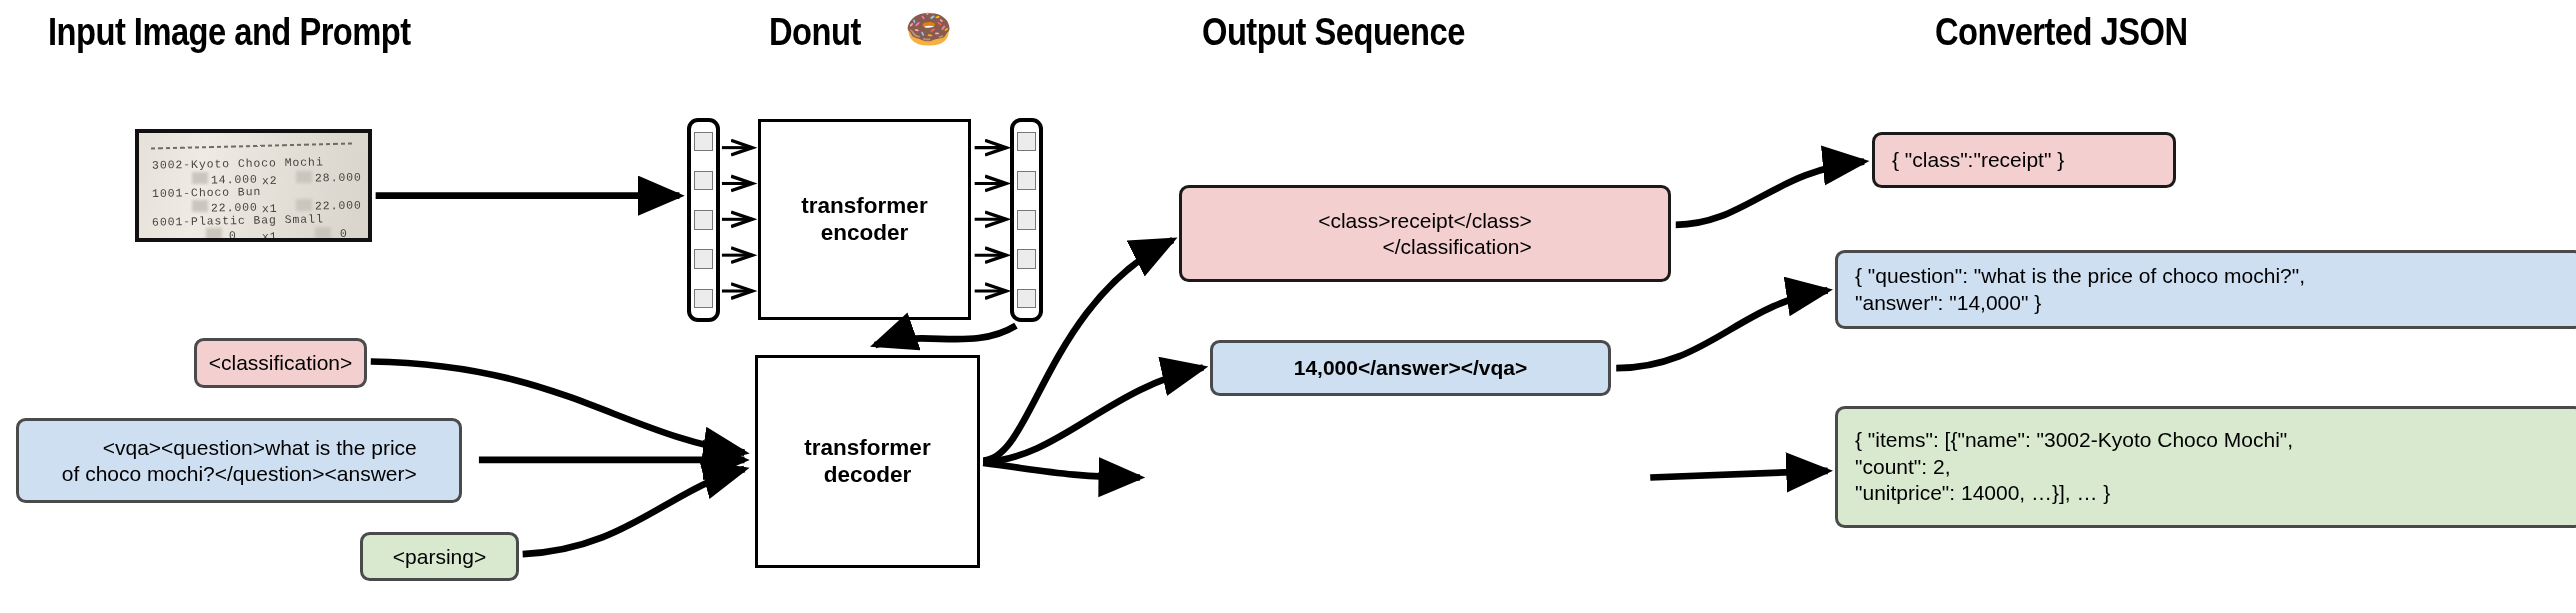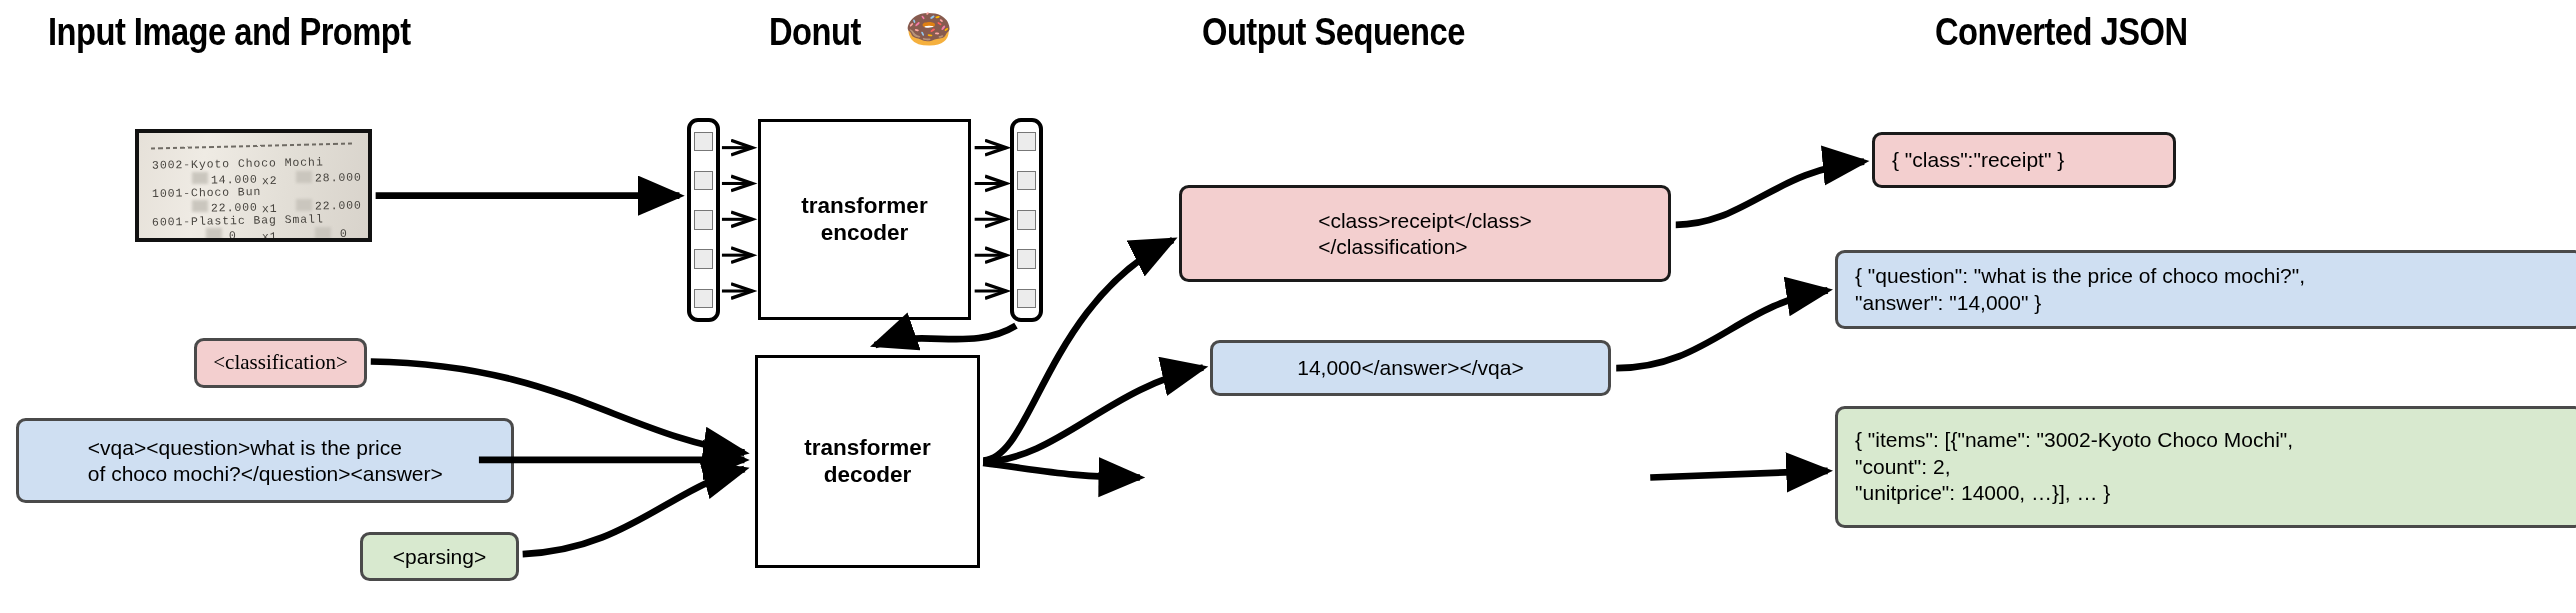--- a/index.html
+++ b/index.html
@@ -80,21 +80,21 @@
     color:#000;
   }
 
   
   .tagbox{
     position:absolute;
     border:3px solid #4a4a4a;
     border-radius:9.7px;
     box-sizing:border-box;
     display:flex;align-items:center;justify-content:center;
-    text-align:left;
+    text-align:right;
     font-size:21px;
     line-height:1.22;
     color:#000;
     white-space:pre-line;
     padding:3.6px 8.5px;
   }
   .tagbox.hard{border-color:#1a1a1a;}
   .pink{background:#f3cfcf;}
   .blue{background:#cfdff2;}
   .green{background:#d8e9cf;}
@@ -171,39 +171,39 @@
     <span class="tok"></span>
     <span class="tok"></span>
     <span class="tok"></span>
   </div>
 
   <div class="block" style="left:743px;top:355px;width:225px;height:213px;">
     <span style="white-space:pre-line">transformer
 decoder</span>
   </div>
 
-  <div class="tagbox pink" style="left:182px;top:338px;width:173px;height:50px;font-family:Liberation Serif, serif;">
+  <div class="tagbox pink" style="left:182px;top:338px;width:173px;height:50px;">
     <span>&lt;classification&gt;</span>
   </div>
 
-  <div class="tagbox blue" style="left:4.3px;top:418px;width:498px;height:85px;">
+  <div class="tagbox blue" style="left:4.3px;top:418px;width:446px;height:85px;">
     <span>&lt;vqa&gt;&lt;question&gt;what is the price
 of choco mochi?&lt;/question&gt;&lt;answer&gt;</span>
   </div>
 
   <div class="tagbox green" style="left:348px;top:532px;width:159px;height:49px;">
     <span>&lt;parsing&gt;</span>
   </div>
 
   <div class="tagbox pink hard" style="left:1167px;top:185px;width:492px;height:97px;">
     <span>&lt;class&gt;receipt&lt;/class&gt;
 &lt;/classification&gt;</span>
   </div>
 
-  <div class="tagbox blue" style="left:1198px;top:340px;width:401px;height:56px;">
+  <div class="tagbox blue" style="left:1198px;top:340px;width:401px;height:56px;font-weight:bold;">
     <span>14,000&lt;/answer&gt;&lt;/vqa&gt;</span>
   </div>
 
 
   <div class="tagbox pink hard jsonbox" style="left:1860px;top:132px;width:304px;height:56px;padding-left:17px;">
     <span>{ "class":"receipt" }</span>
   </div>
 
   <div class="tagbox blue jsonbox" style="left:1823px;top:250px;width:749px;height:79px;padding-left:17px;">
     <span>{ "question": "what is the price of choco mochi?",

